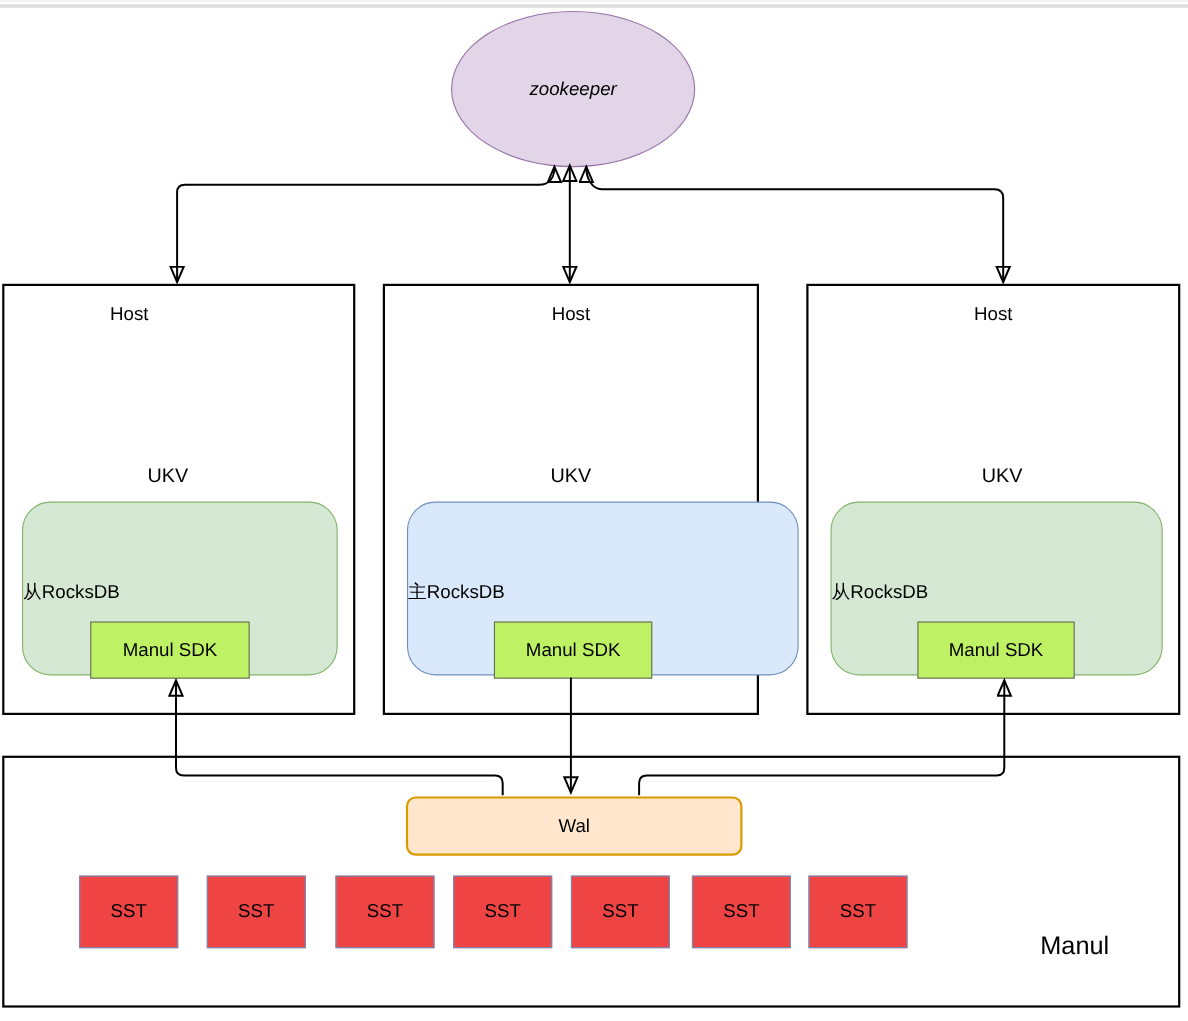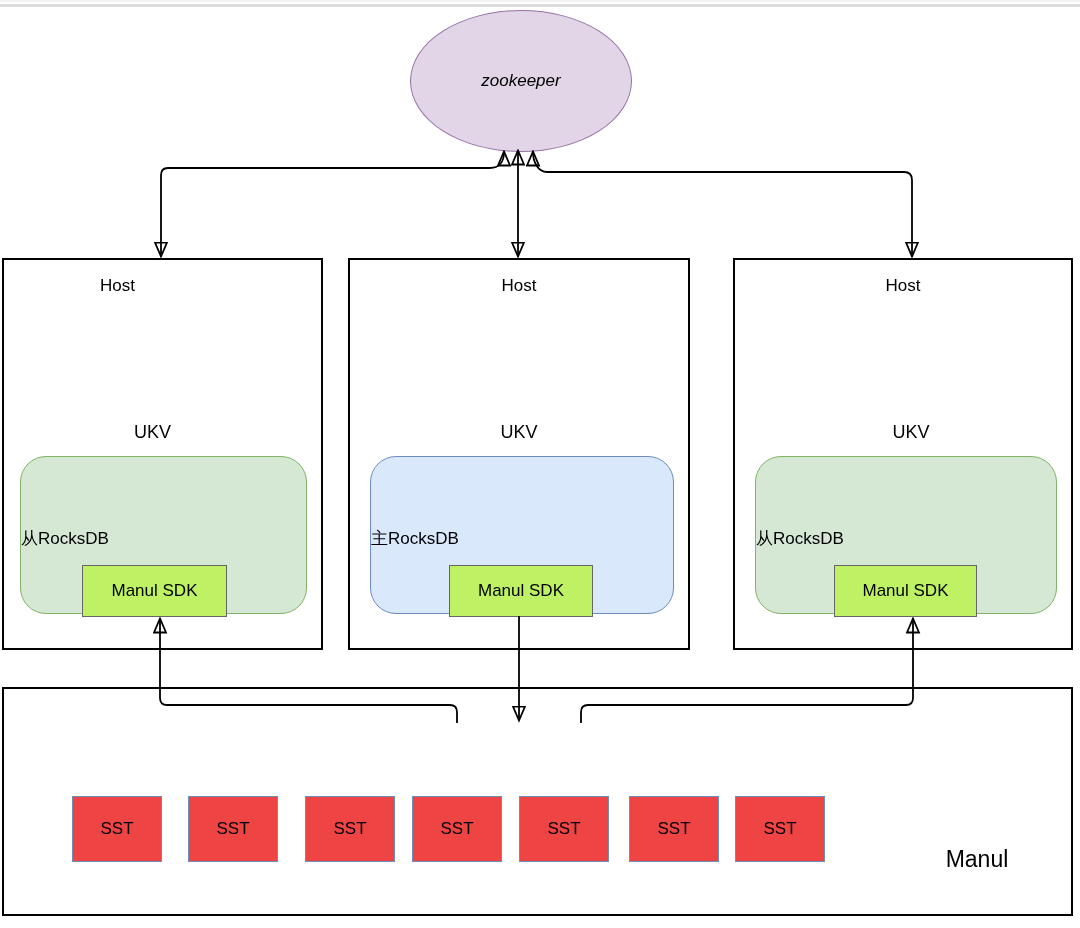--- a/index.html
+++ b/index.html
@@ -59,21 +59,21 @@
 
   
   .db {
     position: absolute; top: 196px; height: 158px;
     border-radius: 26px;
     box-sizing: border-box;
   }
   .db.green { background: #D5E8D4; border: 1.6px solid #82B366; }
   .db.blue  { background: #DAE8FC; border: 1.6px solid #6C8EBF; }
   .host1 .db { left: 16px; width: 287px; }
-  .host2 .db { left: 20px; width: 304px; }
+  .host2 .db { left: 20px; width: 356px; }
   .host3 .db { left: 20px; width: 302px; }
 
   .db-label {
     position: absolute; top: 70px; left: 0; width: 100%;
     text-align: left; font-size: 17px;
   }
 
   
   .sdk {
     position: absolute; top: 305px; height: 52px;
@@ -164,20 +164,23 @@
   <div class="host host3">
     <div class="host-label">Host</div>
     <div class="ukv-label">UKV</div>
     <div class="db green">
       <div class="db-label">从RocksDB</div>
     </div>
     <div class="sdk">Manul SDK</div>
   </div>
 
   <div class="manul-box">
+    <div class="wal">
+      <span>Wal</span>
+    </div>
     <div class="sst sst1">SST</div>
     <div class="sst sst2">SST</div>
     <div class="sst sst3">SST</div>
     <div class="sst sst4">SST</div>
     <div class="sst sst5">SST</div>
     <div class="sst sst6">SST</div>
     <div class="sst sst7">SST</div>
     <div class="manul-label">Manul</div>
   </div>
 

